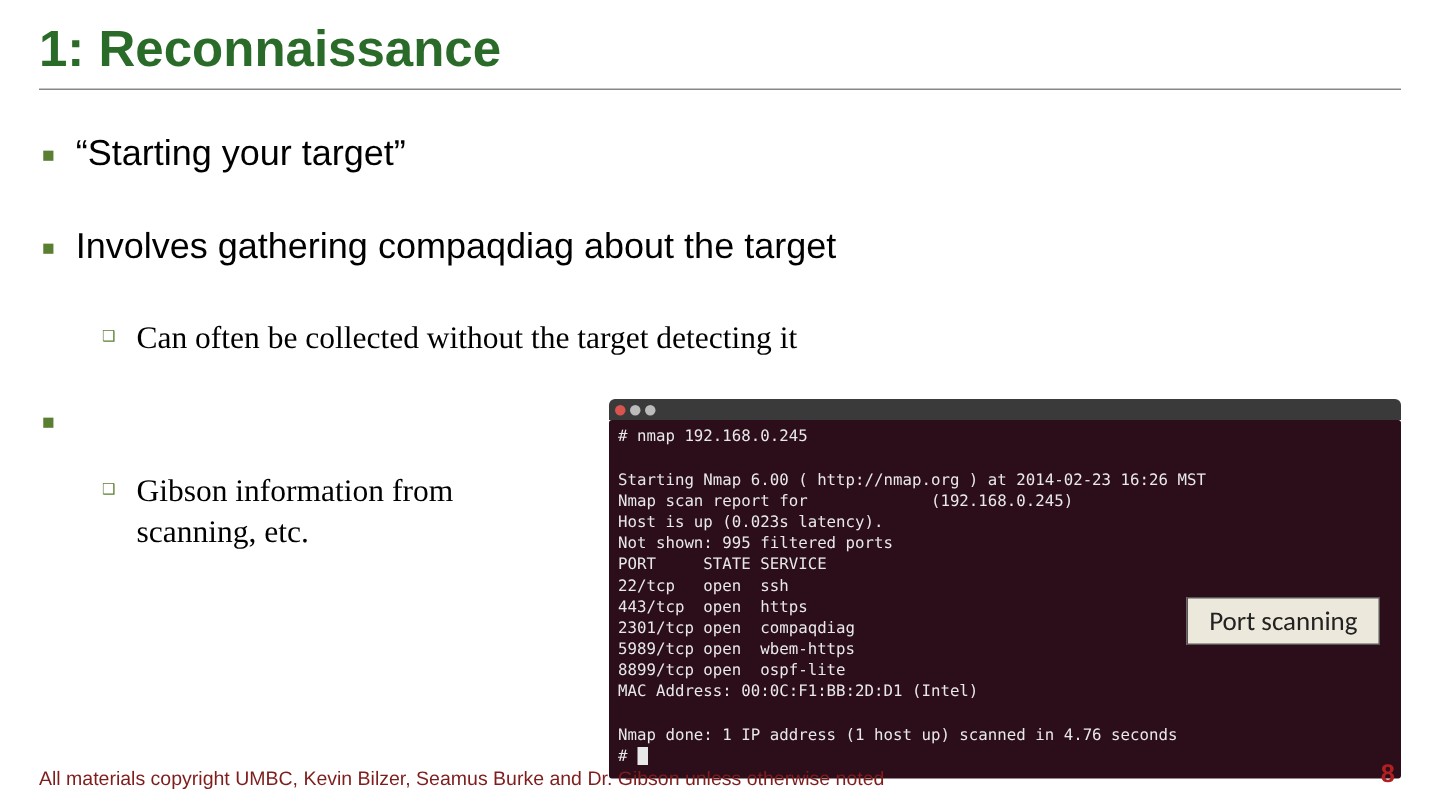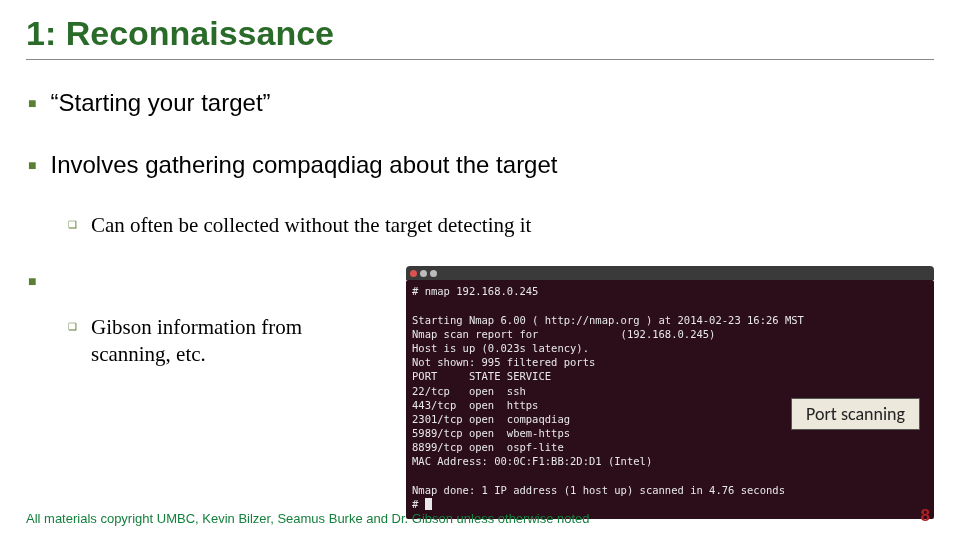--- a/index.html
+++ b/index.html
@@ -110,21 +110,21 @@
     font-size: 18px;
     color: #222;
     white-space: nowrap;
     margin-top: 40px;
   }
   .footer {
     position: absolute;
     left: 26px;
     bottom: 14px;
     font-size: 13px;
-    color: #15803d;
+    color: #7f1d1d;
     text-align: center;
   }
   .pagenum {
     position: absolute;
     right: 30px;
     bottom: 14px;
     font-size: 17px;
     color: #b02020;
     font-weight: bold;
   }

